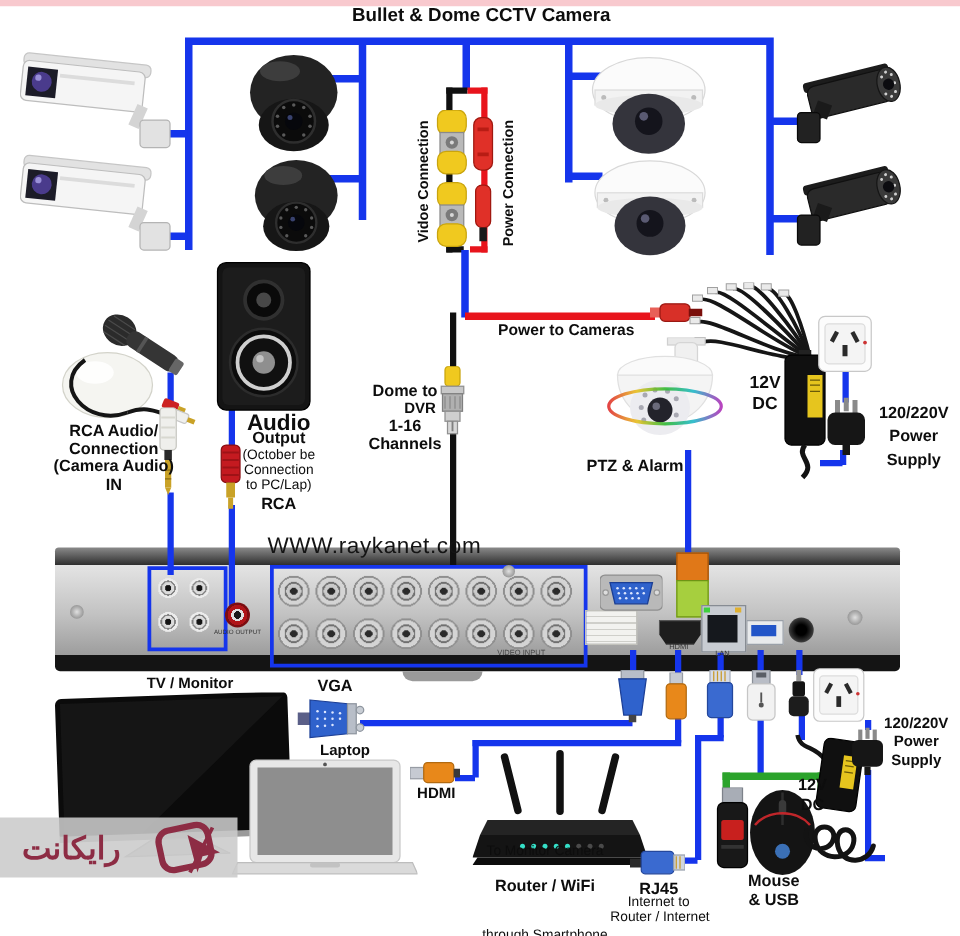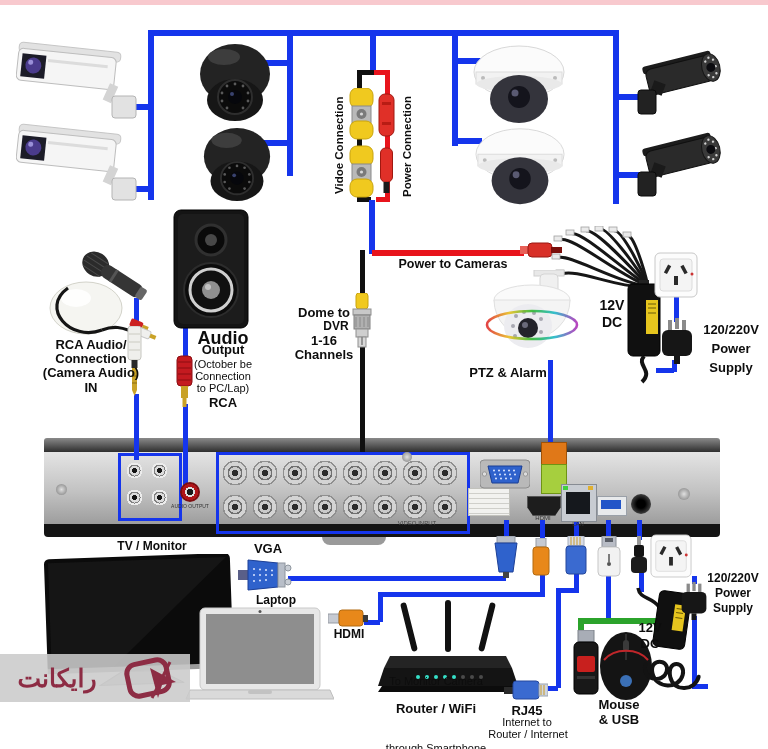--- a/index.html
+++ b/index.html
@@ -628,20 +628,21 @@
   <div class="a" style="left:676px;top:582px;width:36px;height:38px">
     <svg viewBox="0 0 38 46">
       <rect x="10" y="2" width="4" height="12" fill="#8a8a8a"></rect>
         <rect x="24" y="2" width="4" height="12" fill="#8a8a8a"></rect>
         <rect x="17" y="0" width="4" height="11" fill="#8a8a8a"></rect>
       <rect x="4" y="12" width="30" height="26" rx="6" fill="#161616"></rect>
       <rect x="16" y="38" width="6" height="8" fill="#161616"></rect>
     </svg>
   </div>
 
+  <div class="tx b" style="left:200px;top:5px;width:370px;font-size:15px">Bullet &amp; Dome CCTV Camera</div>
   <div class="tx b vtext" style="left:333px;top:86px;width:16px;height:118px;font-size:11.5px">Vidoe Connection</div>
   <div class="tx b vtext" style="left:401px;top:86px;width:16px;height:122px;font-size:11.5px">Power Connection</div>
   <div class="tx b" style="left:398px;top:258px;width:110px;font-size:12.5px">Power to Cameras</div>
   <div class="tx b" style="left:282px;top:306px;width:84px;font-size:13px">Dome to</div>
   <div class="tx b" style="left:294px;top:320px;width:84px;font-size:12px">DVR</div>
   <div class="tx b" style="left:282px;top:334px;width:84px;font-size:13px">1-16</div>
   <div class="tx b" style="left:282px;top:348px;width:84px;font-size:13px">Channels</div>
   <div class="tx b" style="left:22px;top:338px;width:138px;font-size:13px">RCA Audio/</div>
   <div class="tx b" style="left:22px;top:352px;width:138px;font-size:13px">Connection</div>
   <div class="tx b" style="left:22px;top:366px;width:138px;font-size:13px">(Camera Audio)</div>
@@ -651,20 +652,21 @@
   <div class="tx" style="left:194px;top:359px;width:58px;font-size:11px">(October be</div>
   <div class="tx" style="left:192px;top:371px;width:62px;font-size:11px">Connection</div>
   <div class="tx" style="left:192px;top:383px;width:62px;font-size:11px">to PC/Lap)</div>
   <div class="tx b" style="left:194px;top:396px;width:58px;font-size:13px">RCA</div>
   <div class="tx b" style="left:460px;top:366px;width:96px;font-size:13px">PTZ &amp; Alarm</div>
   <div class="tx b" style="left:592px;top:298px;width:40px;font-size:14px">12V</div>
   <div class="tx b" style="left:592px;top:315px;width:40px;font-size:14px">DC</div>
   <div class="tx b" style="left:694px;top:323px;width:74px;font-size:13px">120/220V</div>
   <div class="tx b" style="left:694px;top:342px;width:74px;font-size:13px">Power</div>
   <div class="tx b" style="left:694px;top:361px;width:74px;font-size:13px">Supply</div>
+  <div class="tx" style="left:197px;top:427px;width:205px;font-size:18px;color:#141414;letter-spacing:0.5px">WWW.raykanet.com</div>
   <div class="tx b" style="left:108px;top:540px;width:88px;font-size:12px">TV / Monitor</div>
   <div class="tx b" style="left:244px;top:542px;width:48px;font-size:13px">VGA</div>
   <div class="tx b" style="left:246px;top:594px;width:60px;font-size:12px">Laptop</div>
   <div class="tx b" style="left:324px;top:628px;width:50px;font-size:12px">HDMI</div>
   <div class="tx b" style="left:390px;top:702px;width:92px;font-size:13px">Router / WiFi</div>
   <div class="tx" style="left:378px;top:676px;width:116px;font-size:11px">To Monitor Camera</div>
   <div class="tx" style="left:376px;top:743px;width:120px;font-size:11px">through Smartphone</div>
   <div class="tx b" style="left:503px;top:704px;width:48px;font-size:13px">RJ45</div>
   <div class="tx" style="left:494px;top:717px;width:66px;font-size:11px">Internet to</div>
   <div class="tx" style="left:486px;top:729px;width:84px;font-size:11px">Router / Internet</div>
@@ -682,15 +684,15 @@
   <div class="tx" style="left:162px;top:504px;width:56px;font-size:5px;color:#333">AUDIO OUTPUT</div>
 
   <div class="a" style="left:0;top:654px;width:190px;height:48px;background:rgba(203,203,203,0.88)"></div>
   <div class="a" style="left:112px;top:654px;width:76px;height:48px">
     <svg viewBox="0 0 76 48">
       <rect x="16" y="8" width="40" height="32" rx="9" fill="none" stroke="#8d2c44" stroke-width="5" transform="rotate(-12 36 24)"></rect>
       <polygon points="38,14 64,28 50,31 46,44" fill="#8d2c44"></polygon>
       <path d="M58,8 L40,44" stroke="#8d2c44" stroke-width="3"></path>
     </svg>
   </div>
-  <div class="tx b" style="left:2px;top:660px;width:110px;font-size:25px;line-height:38px;color:#8d2c44;font-family:Liberation Serif, serif">رایکانت</div>
+  <div class="tx b" style="left:2px;top:660px;width:110px;font-size:25px;line-height:38px;color:#8d2c44;font-family:Liberation Sans, sans-serif">رایکانت</div>
 
 </div>
 
 </body></html>

